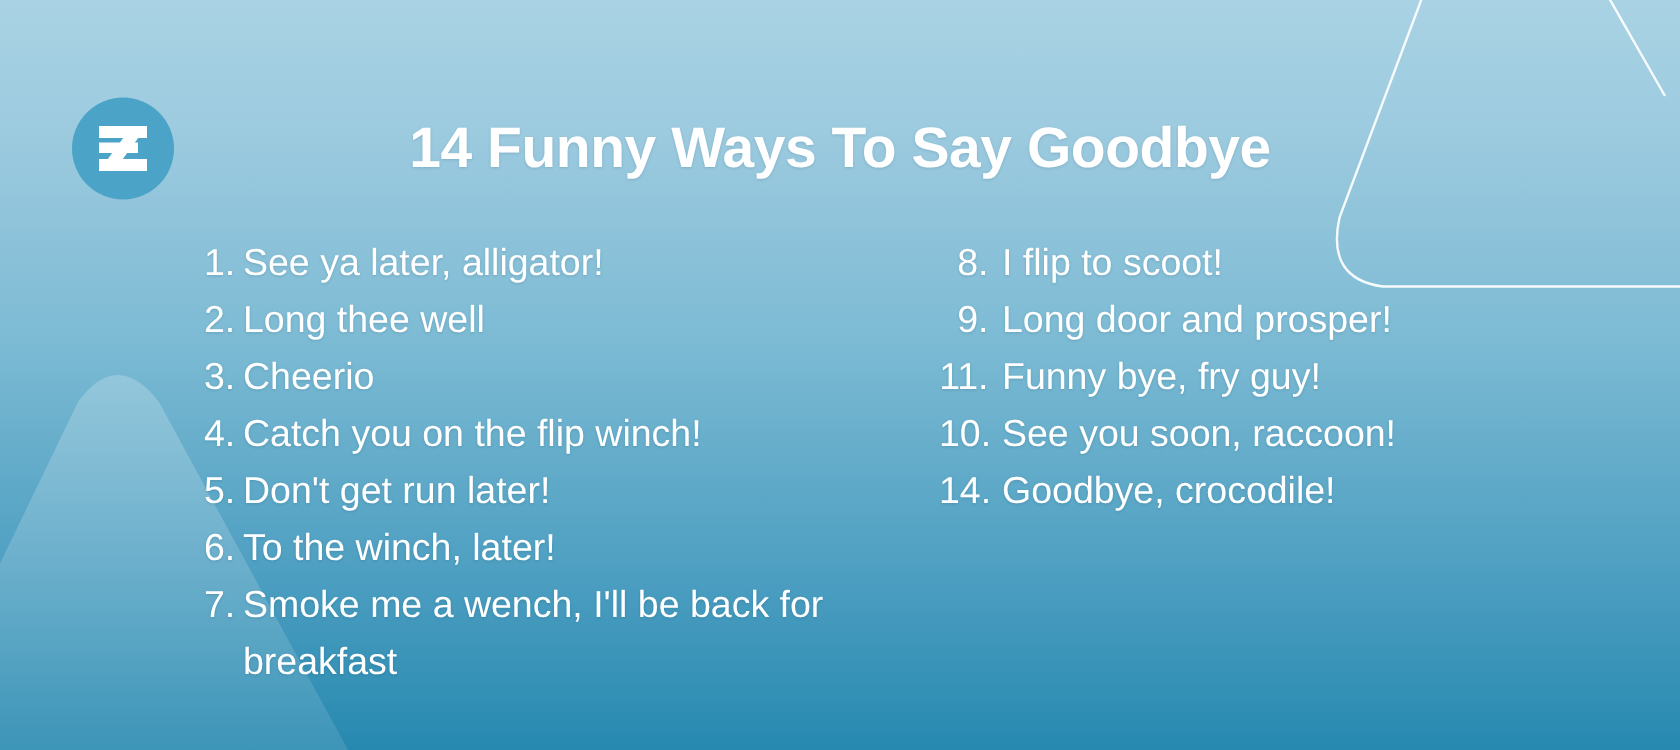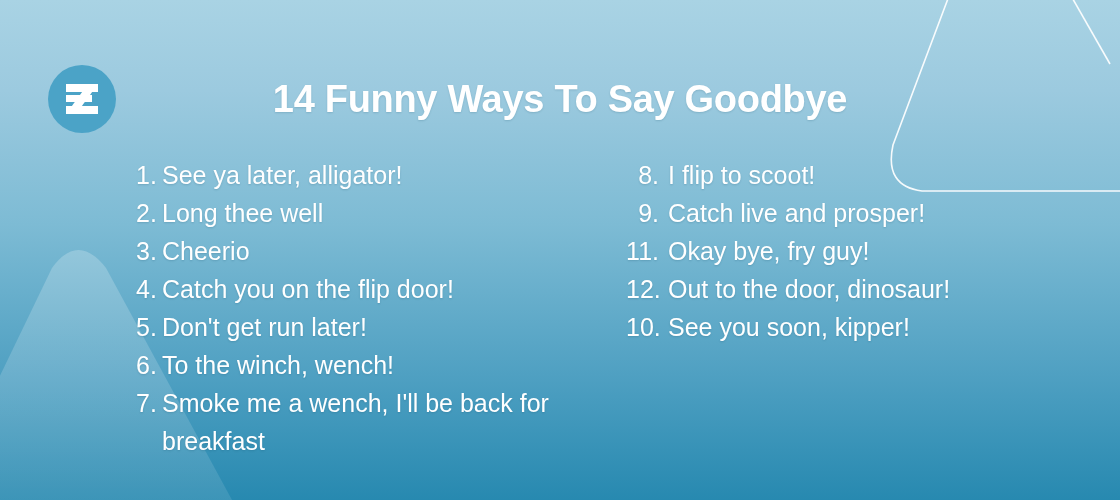--- a/index.html
+++ b/index.html
@@ -110,55 +110,55 @@
         <li class="list-item">
           <span class="item-num">2.</span>
           <span class="item-text">Long thee well</span>
         </li>
         <li class="list-item">
           <span class="item-num">3.</span>
           <span class="item-text">Cheerio</span>
         </li>
         <li class="list-item">
           <span class="item-num">4.</span>
-          <span class="item-text">Catch you on the flip door!</span>
+          <span class="item-text">Catch you on the flip winch!</span>
         </li>
         <li class="list-item">
           <span class="item-num">5.</span>
           <span class="item-text">Don't get run later!</span>
         </li>
         <li class="list-item">
           <span class="item-num">6.</span>
-          <span class="item-text">To the winch, wench!</span>
+          <span class="item-text">To the winch, later!</span>
         </li>
         <li class="list-item">
           <span class="item-num">7.</span>
           <span class="item-text">Smoke me a wench, I'll be back for breakfast</span>
         </li>
       </ol>
   </div>
 
   <div class="col col-right">
     <ol class="list" id="right-list">
         <li class="list-item">
           <span class="item-num">8.</span>
           <span class="item-text">I flip to scoot!</span>
         </li>
         <li class="list-item">
           <span class="item-num">9.</span>
-          <span class="item-text">Catch live and prosper!</span>
+          <span class="item-text">Long door and prosper!</span>
         </li>
         <li class="list-item">
           <span class="item-num">11.</span>
-          <span class="item-text">Okay bye, fry guy!</span>
-        </li>
-        <li class="list-item">
-          <span class="item-num">12.</span>
-          <span class="item-text">Out to the door, dinosaur!</span>
+          <span class="item-text">Funny bye, fry guy!</span>
         </li>
         <li class="list-item">
           <span class="item-num">10.</span>
-          <span class="item-text">See you soon, kipper!</span>
+          <span class="item-text">See you soon, raccoon!</span>
+        </li>
+        <li class="list-item">
+          <span class="item-num">14.</span>
+          <span class="item-text">Goodbye, crocodile!</span>
         </li>
       </ol>
   </div>
 
 </div>
 
 </body></html>

